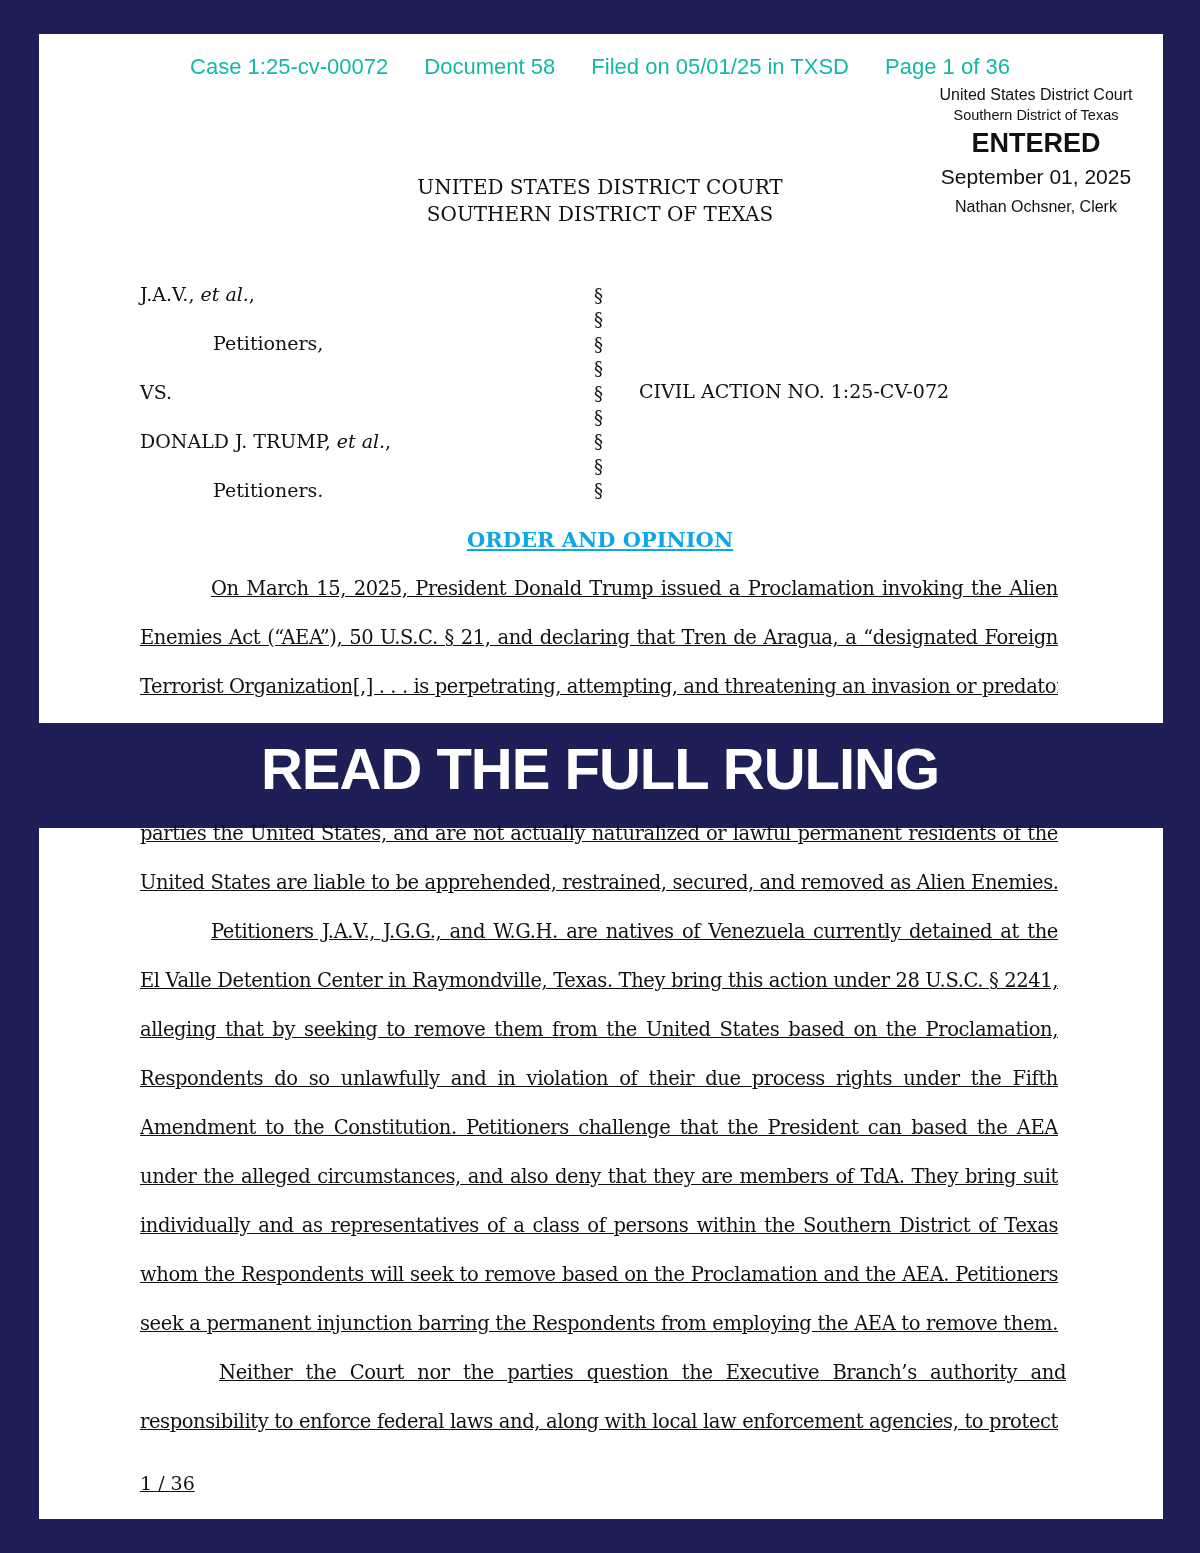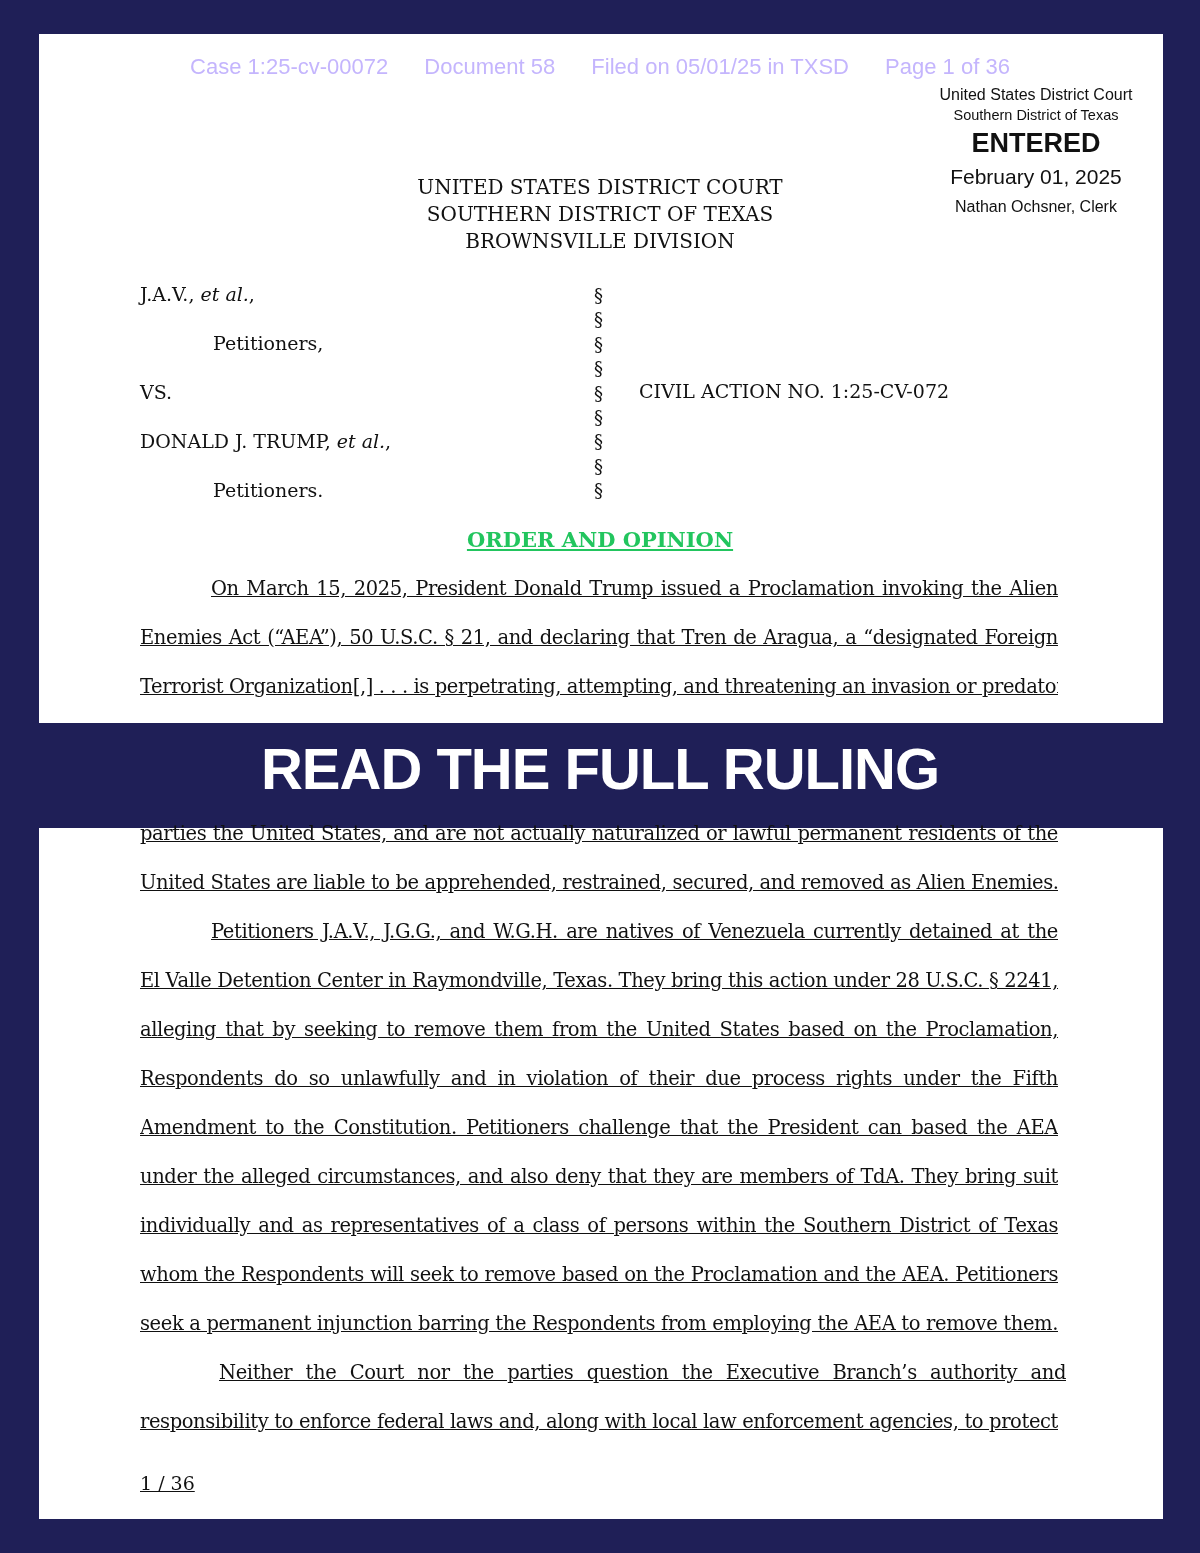--- a/index.html
+++ b/index.html
@@ -15,21 +15,21 @@
   .banner {
     position: absolute; left: 0; top: 723px; width: 1200px; height: 91px;
     display: flex; align-items: center; justify-content: center;
   }
   .banner-text {
     color: #ffffff; font-family: "Liberation Sans", sans-serif; font-weight: bold;
     font-size: 58px; letter-spacing: -1px; cursor: pointer;
   }
   .ecf-header {
     position: absolute; top: 54px; left: 0; width: 1200px; text-align: center;
-    font-family: "Liberation Sans", sans-serif; font-size: 22px; color: #c4b5fd;
+    font-family: "Liberation Sans", sans-serif; font-size: 22px; color: #14b8a6;
     white-space: nowrap;
   }
   .ecf-header span { margin: 0 15px; }
   .stamp {
     position: absolute; left: 920px; width: 232px; text-align: center;
     font-family: "Liberation Sans", sans-serif; color: #111;
   }
   .stamp .l1 { position: absolute; top: 86px; left: 0; width: 232px; font-size: 16px; }
   .stamp .l2 { position: absolute; top: 107px; left: 0; width: 232px; font-size: 14.5px; }
   .stamp .l3 { position: absolute; top: 128px; left: 0; width: 232px; font-size: 27px; font-weight: bold; }
@@ -38,21 +38,21 @@
   .court-heading {
     position: absolute; top: 174px; left: 300px; width: 600px; text-align: center;
     font-size: 20px; line-height: 27px; color: #111;
   }
   .caption { position: absolute; color: #111; font-size: 19px; }
   .cap-line { position: absolute; white-space: nowrap; }
   .sect-col { position: absolute; left: 594px; top: 284px; width: 20px; font-size: 18px; line-height: 24.4px; color: #111; }
   .civil { position: absolute; left: 631px; top: 380px; font-size: 19px; color: #111; white-space: nowrap; margin-left: 8px; }
   .order-title {
     position: absolute; top: 527px; left: 0; width: 1200px; text-align: center;
-    font-size: 21px; font-weight: bold; text-decoration: underline; color: #22c55e;
+    font-size: 21px; font-weight: bold; text-decoration: underline; color: #0ea5e9;
   }
   .body-line {
     position: absolute; left: 140px; width: 918px; font-size: 19.5px; color: #111;
     text-align: justify; text-align-last: justify; white-space: nowrap; overflow: hidden;
     letter-spacing: -0.4px;
     text-decoration: underline;
   }
   .body-line.indent { left: 211px; width: 847px; }
   .page-num { position: absolute; left: 140px; top: 1472px; font-size: 19px; color: #111; text-decoration: underline; }
 </style>
@@ -66,28 +66,27 @@
   <span>Case 1:25-cv-00072</span>
   <span>Document 58</span>
   <span>Filed on 05/01/25 in TXSD</span>
   <span>Page 1 of 36</span>
 </div>
 
 <div class="stamp">
   <div class="l1">United States District Court</div>
   <div class="l2">Southern District of Texas</div>
   <div class="l3">ENTERED</div>
-  <div class="l4">February 01, 2025</div>
+  <div class="l4">September 01, 2025</div>
   <div class="l5">Nathan Ochsner, Clerk</div>
 </div>
 
 <div class="court-heading">
   <div>UNITED STATES DISTRICT COURT</div>
   <div>SOUTHERN DISTRICT OF TEXAS</div>
-  <div>BROWNSVILLE DIVISION</div>
 </div>
 
 <div class="caption">
   <div class="cap-line" style="left:140px; top:283px;">
     <span>J.A.V., </span><i>et al.</i><span>,</span>
   </div>
   <div class="cap-line" style="left:213px; top:332px;">Petitioners,</div>
   <div class="cap-line" style="left:140px; top:381px;">VS.</div>
   <div class="cap-line" style="left:140px; top:430px;">
     <span>DONALD J. TRUMP, </span><i>et al.</i><span>,</span>

